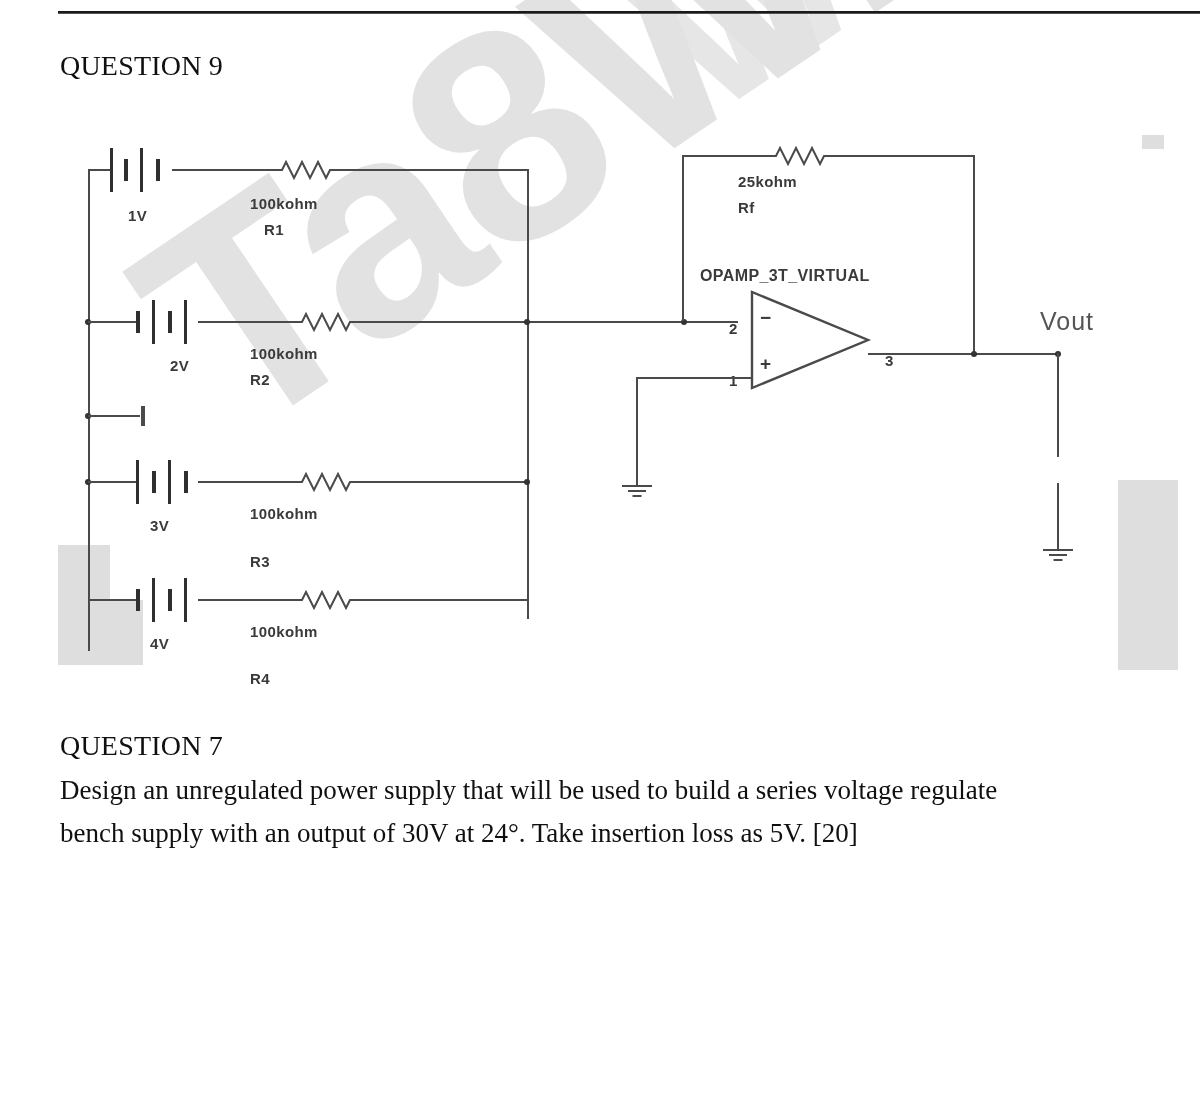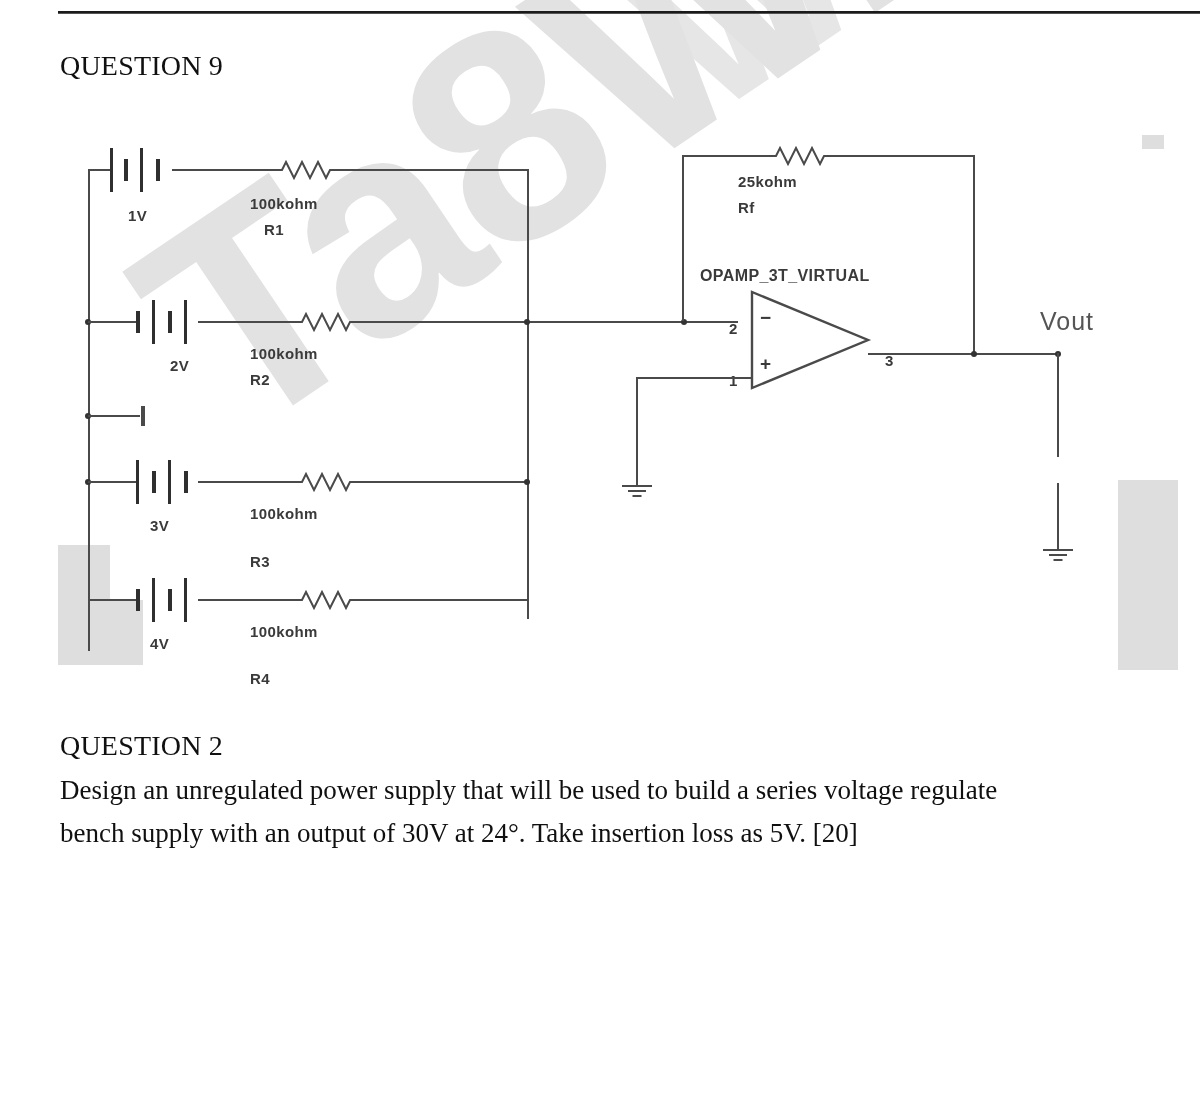--- a/index.html
+++ b/index.html
@@ -220,17 +220,17 @@
     <div class="wire wv" style="left:1057px;top:228px;height:104px;"></div>
     <div class="wire wv" style="left:1057px;top:358px;height:66px;"></div>
     <div class="gnd" style="left:1043px;top:424px;">
       <i class="g1"></i>
         <i class="g2"></i>
         <i class="g3"></i>
     </div>
 
   </div>
 
-  <div class="qtitle" style="left:60px;top:730px;">QUESTION 2</div>
+  <div class="qtitle" style="left:60px;top:730px;">QUESTION 7</div>
   <div class="qline" style="left:60px;top:775px;">Design an unregulated power supply that will be used to build a series voltage regulate</div>
   <div class="qline" style="left:60px;top:818px;">bench supply with an output of 30V at 24°. Take insertion loss as 5V. [20]</div>
 
 </div>
 
 </body></html>

